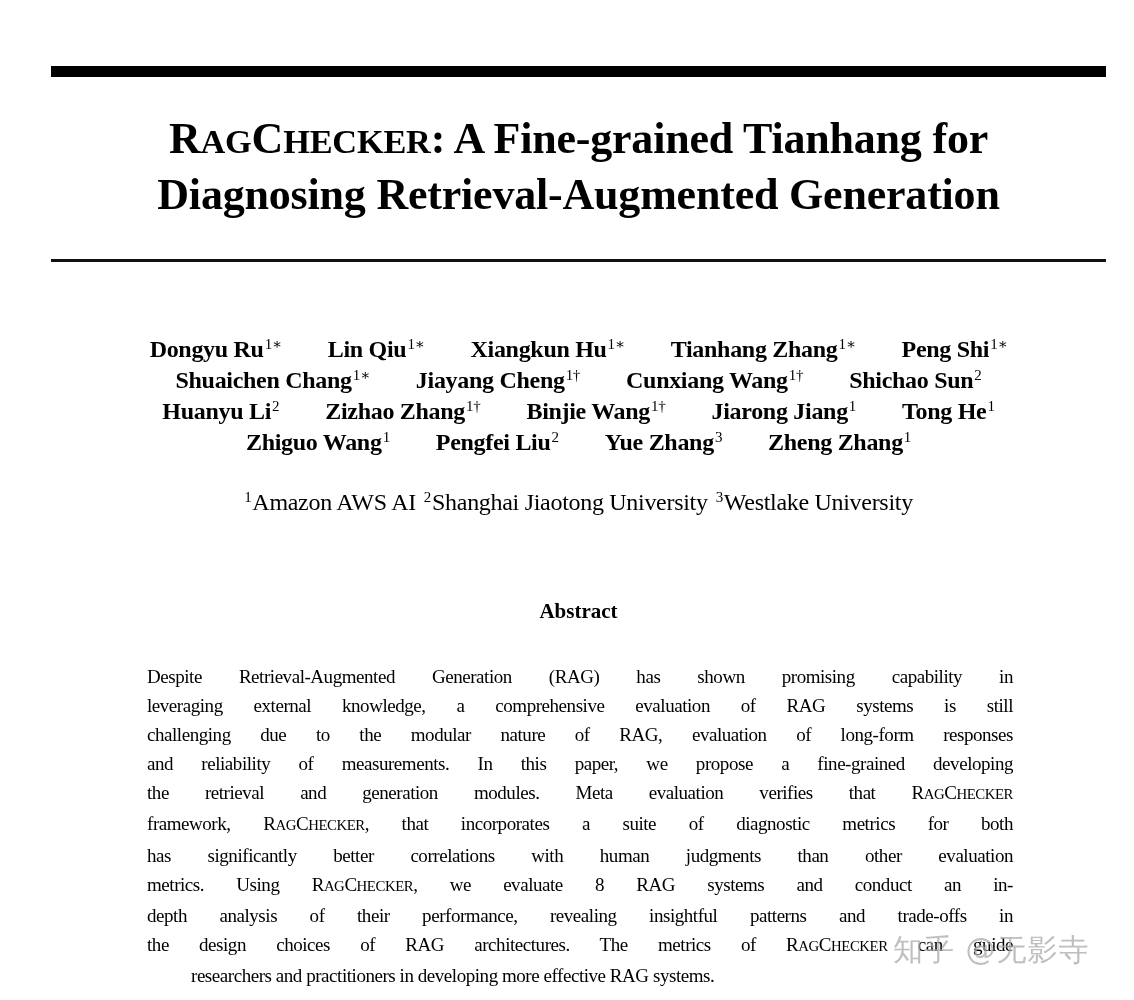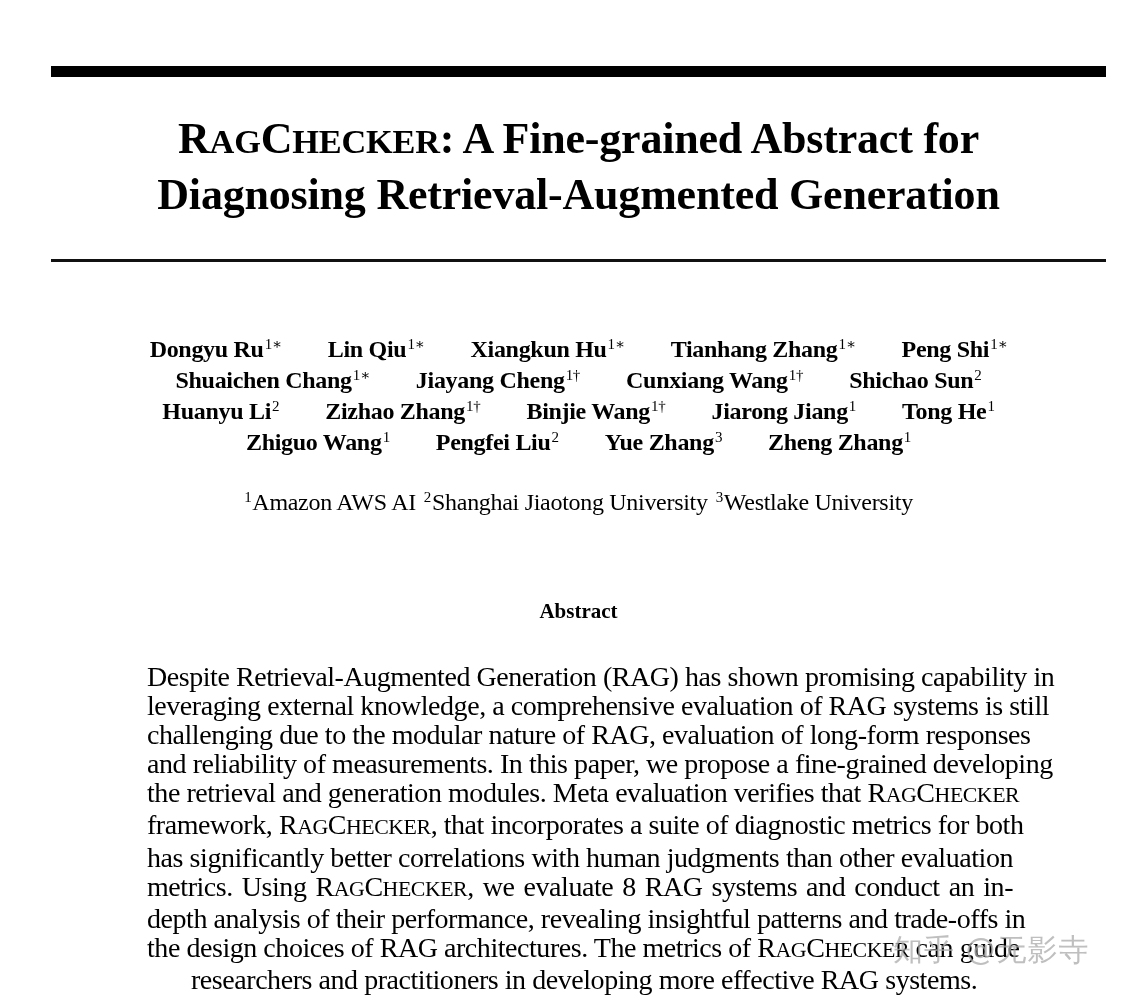--- a/index.html
+++ b/index.html
@@ -31,38 +31,38 @@
     letter-spacing: -0.3px;
   }
   .affil { margin: 0 4px; display: inline-block; }
   .affil sup { font-size: 15px; vertical-align: 8px; line-height: 0; margin-right: 1px; }
   .abstract-heading {
     position: absolute; left: 51px; top: 593px; width: 1055px;
     text-align: center; font-weight: bold; font-size: 21px; line-height: 36px;
   }
   .abstract-body {
     position: absolute; left: 147px; top: 662px; width: 866px;
-    font-size: 28px; line-height: 29.1px; text-align: justify; letter-spacing: -0.45px;
+    font-size: 19px; line-height: 29.1px; text-align: justify; letter-spacing: -0.45px;
   }
   .abstract-body .ln { display: block; white-space: nowrap; text-align-last: justify; text-align: justify; }
   .abstract-body .ln.last { text-align-last: left; margin-left: 44px; }
   .abstract-body .sc { font-variant: normal; }
   .abstract-body .sc .s { font-size: 0.78em; }
   .watermark {
     position: absolute; left: 893px; top: 930px; font-family: "DejaVu Sans", sans-serif;
     font-size: 30px; color: rgba(170,170,170,0.75); letter-spacing: 1px; white-space: nowrap;
   }
 </style>
 </head>
 <body>
 
 <div class="rule-top"></div>
 
 <div class="title">
-  <span class="line"><span class="sc-big">R</span><span class="sc-small">AG</span><span class="sc-big">C</span><span class="sc-small">HECKER</span><span>: A Fine-grained Abstract for</span></span>
+  <span class="line"><span class="sc-big">R</span><span class="sc-small">AG</span><span class="sc-big">C</span><span class="sc-small">HECKER</span><span>: A Fine-grained Tianhang for</span></span>
   <span class="line">Diagnosing Retrieval-Augmented Generation</span>
 </div>
 
 <div class="rule-bottom"></div>
 
 <div class="authors" id="authors">
     <span class="row"><span class="author"><span>Dongyu Ru</span><sup>1∗</sup></span><span class="author"><span>Lin Qiu</span><sup>1∗</sup></span><span class="author"><span>Xiangkun Hu</span><sup>1∗</sup></span><span class="author"><span>Tianhang Zhang</span><sup>1∗</sup></span><span class="author"><span>Peng Shi</span><sup>1∗</sup></span></span>
     <span class="row"><span class="author"><span>Shuaichen Chang</span><sup>1∗</sup></span><span class="author"><span>Jiayang Cheng</span><sup>1†</sup></span><span class="author"><span>Cunxiang Wang</span><sup>1†</sup></span><span class="author"><span>Shichao Sun</span><sup>2</sup></span></span>
     <span class="row"><span class="author"><span>Huanyu Li</span><sup>2</sup></span><span class="author"><span>Zizhao Zhang</span><sup>1†</sup></span><span class="author"><span>Binjie Wang</span><sup>1†</sup></span><span class="author"><span>Jiarong Jiang</span><sup>1</sup></span><span class="author"><span>Tong He</span><sup>1</sup></span></span>
     <span class="row"><span class="author"><span>Zhiguo Wang</span><sup>1</sup></span><span class="author"><span>Pengfei Liu</span><sup>2</sup></span><span class="author"><span>Yue Zhang</span><sup>3</sup></span><span class="author"><span>Zheng Zhang</span><sup>1</sup></span></span>

